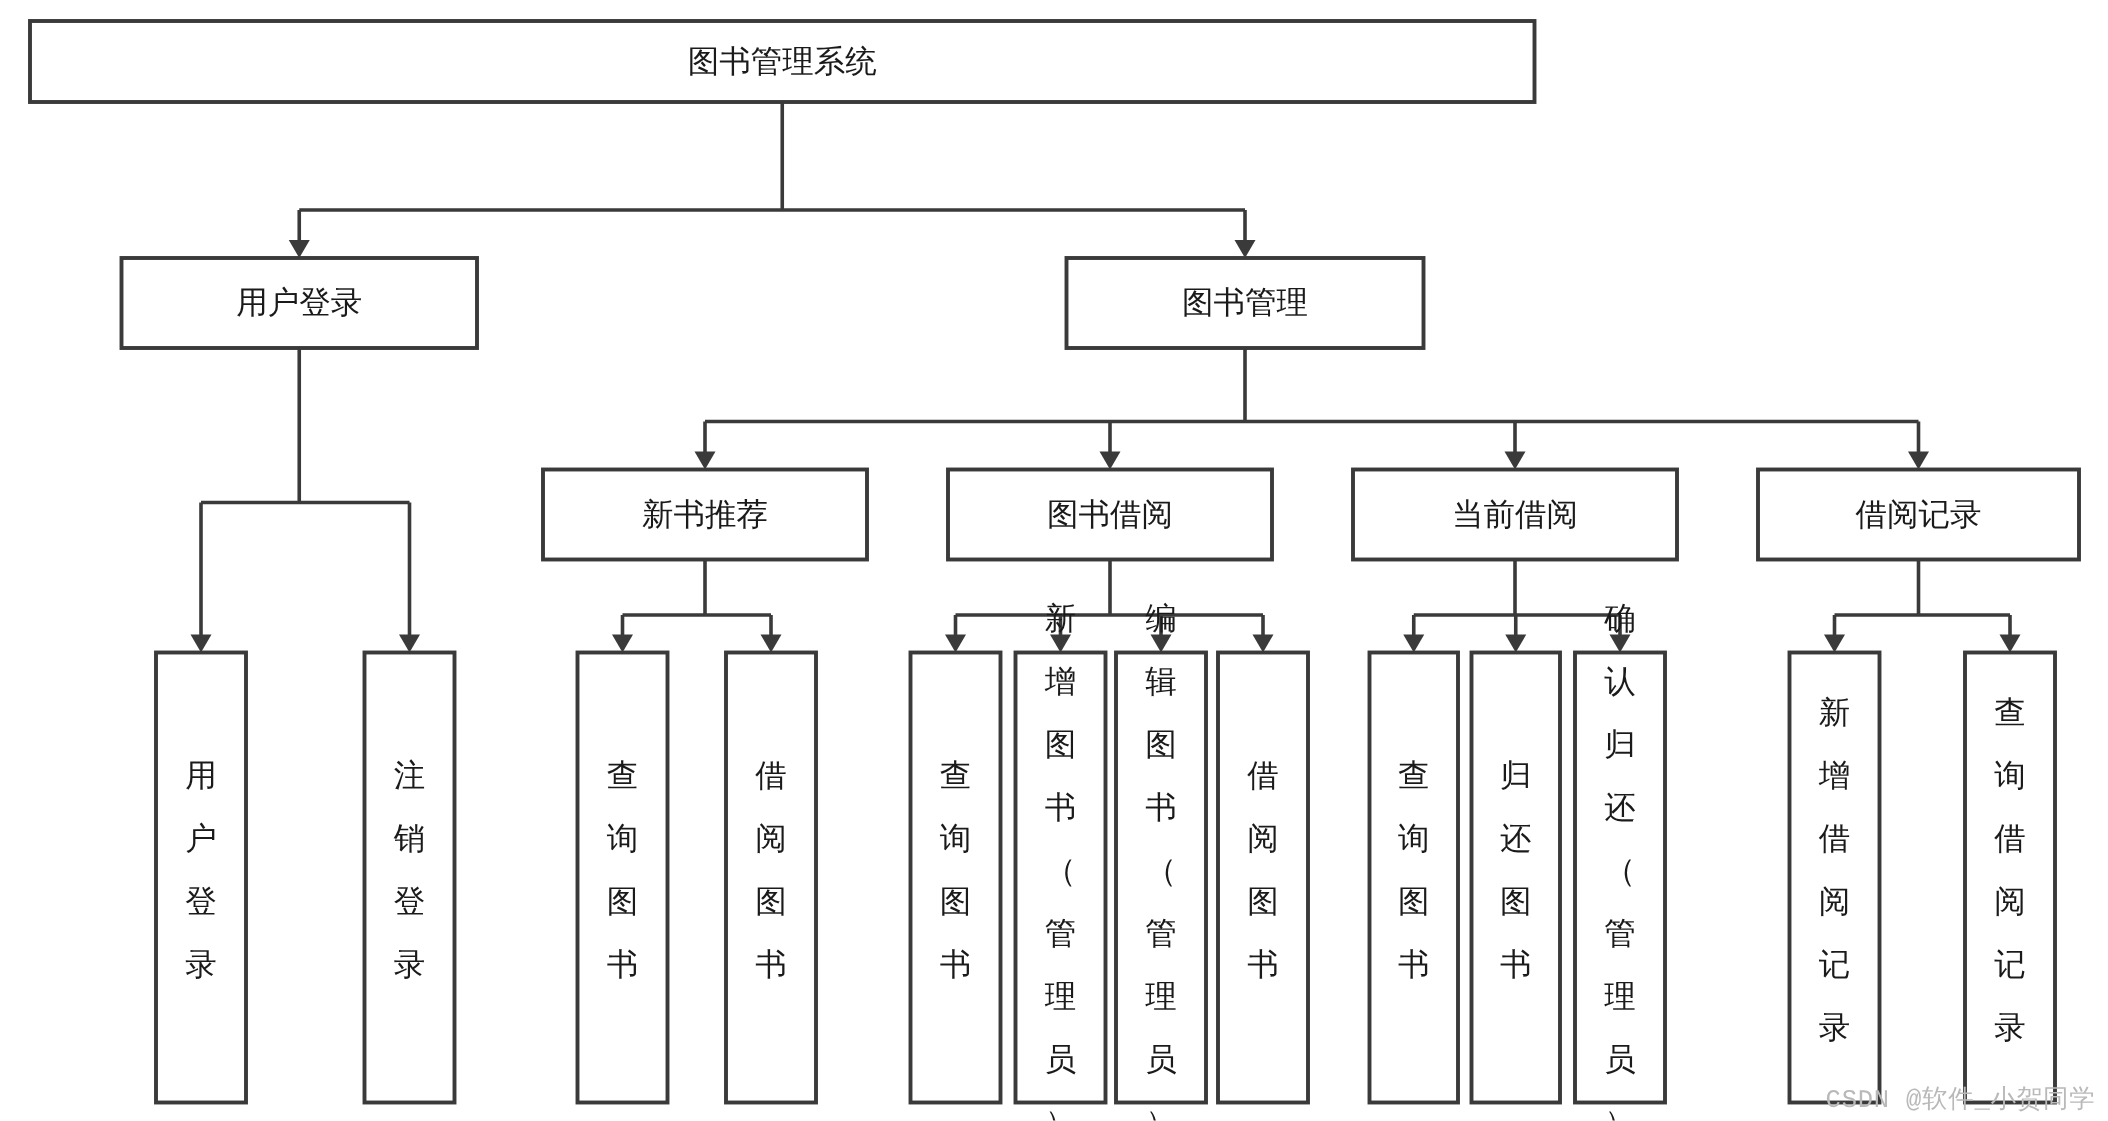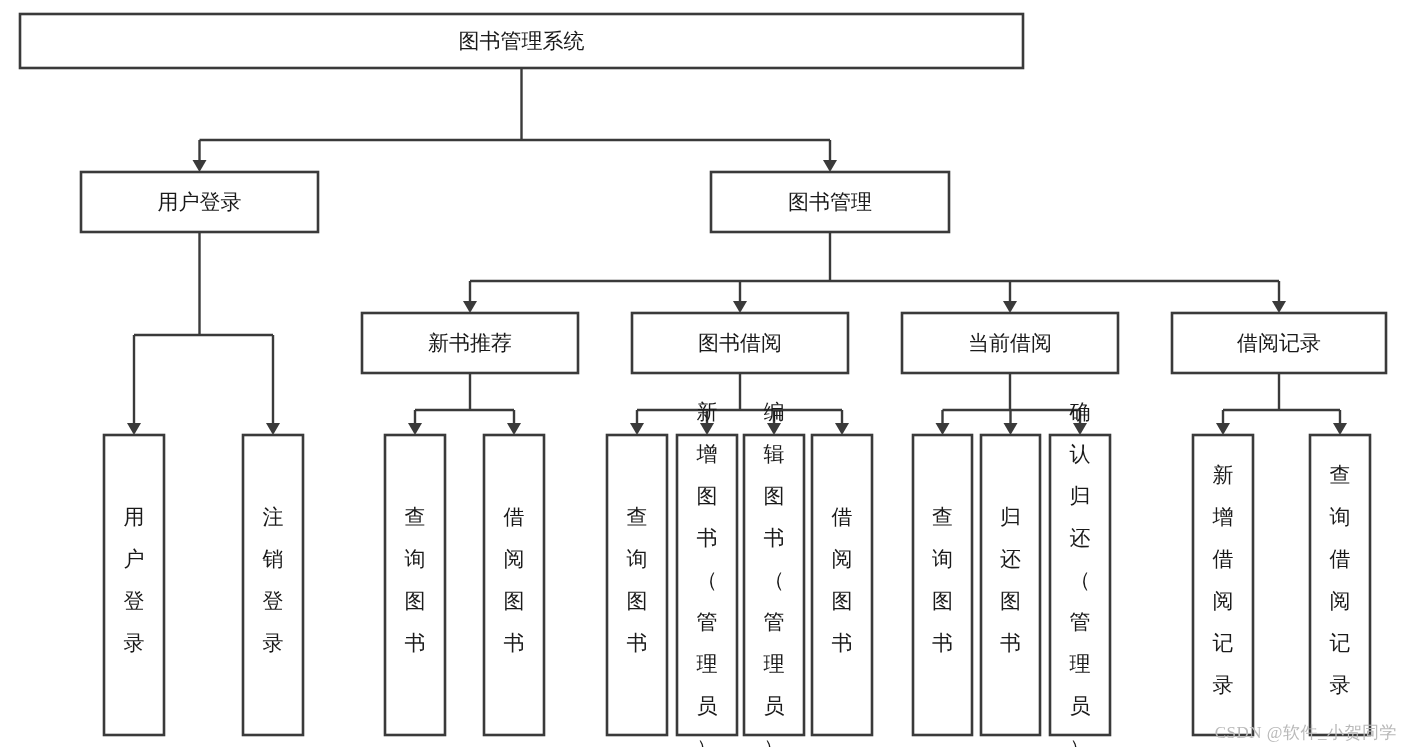--- a/index.html
+++ b/index.html
@@ -52,21 +52,21 @@
     stroke-linecap: butt;
   }
   .arrow-head {
     fill: #3a3a3a;
     stroke: none;
   }
   .watermark {
     position: absolute;
     right: 8px;
     bottom: 3px;
-    font-family: Liberation Serif, serif;
+    font-family: Liberation Mono, monospace;
     font-size: 17px;
     color: #b9b9b9;
     white-space: nowrap;
     letter-spacing: 0.5px;
     pointer-events: none;
   }
 </style>
 </head>
 <body>
 

